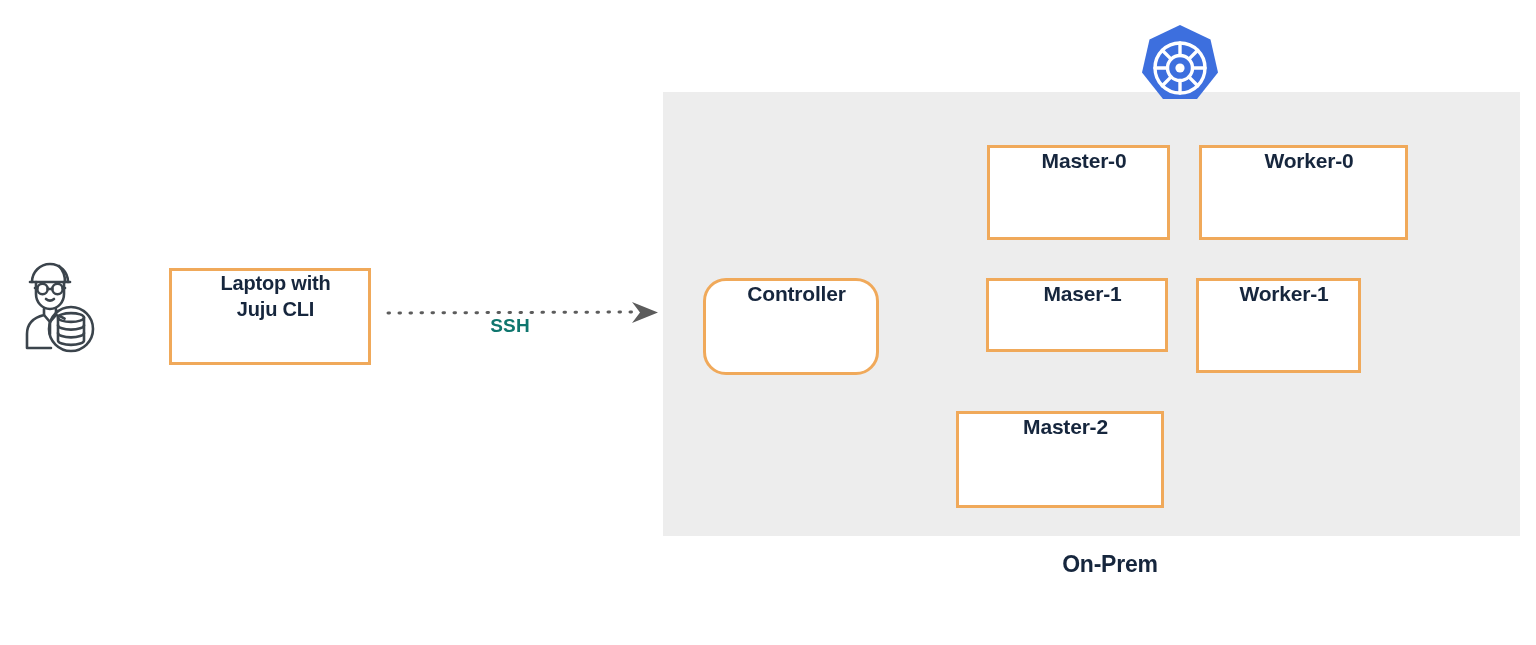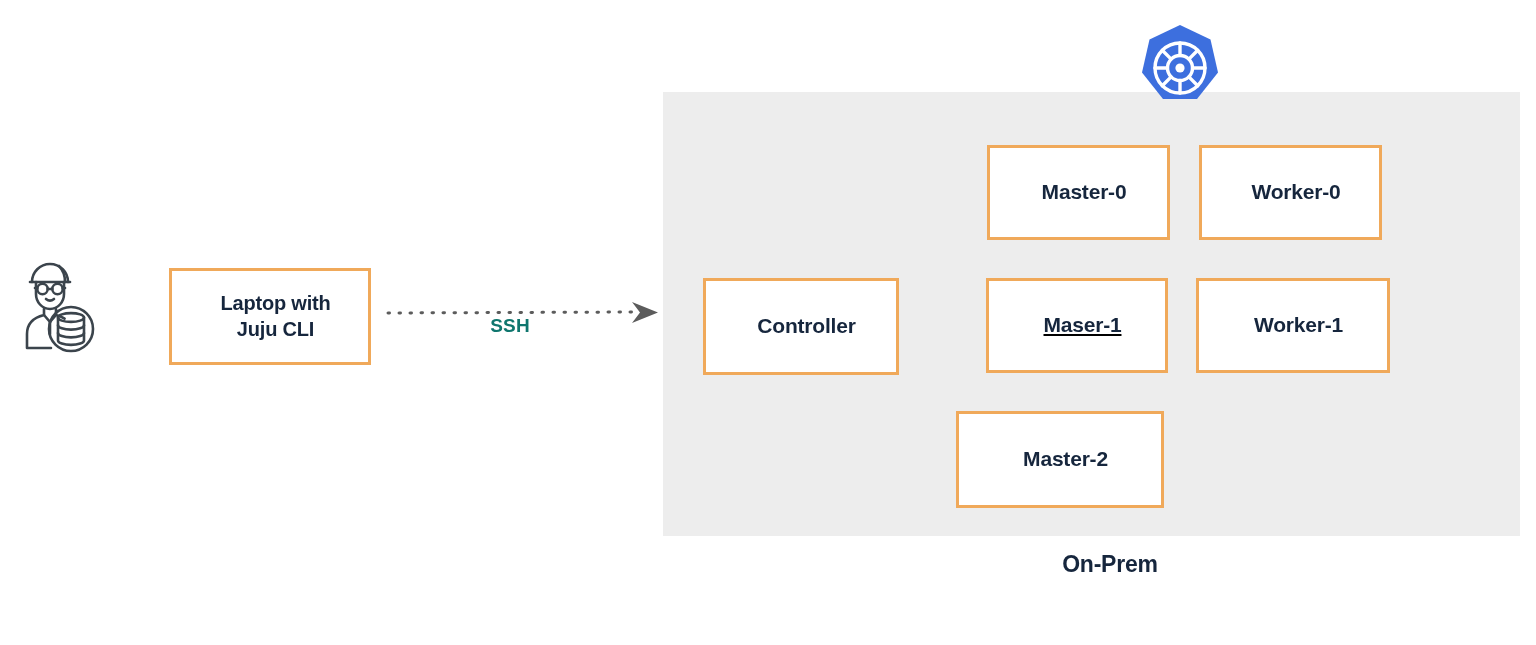--- a/index.html
+++ b/index.html
@@ -30,21 +30,21 @@
     background: #ededed;
   }
 
   
   .node-box {
     position: absolute;
     background: #ffffff;
     border: 3px solid #f0a95a;
     box-sizing: border-box;
     display: flex;
-    align-items: center;
+    align-items: flex-start;
     justify-content: center;
     padding-left: 11px;
   }
   .node-box .node-label {
     font-size: 21px;
     font-weight: bold;
     color: #16263d;
     letter-spacing: -0.2px;
     text-align: center;
     line-height: 1.28;
@@ -58,29 +58,30 @@
     width: 202px;
     height: 97px;
     margin-left: 24px;
   }
   #laptop-box .node-label { font-size: 20px; }
 
   
   #controller-box {
     left: 703px;
     top: 278px;
-    width: 196px;
+    width: 176px;
     height: 97px;
+    border-radius: 23px;
   }
 
   
   #master-0-box { left: 987px;  top: 145px; width: 183px; height: 95px; }
-  #worker-0-box { left: 1199px; top: 145px; width: 183px; height: 95px; }
-  #maser-1-box  { left: 986px;  top: 278px; width: 182px; height: 95px; text-decoration: underline; }
-  #worker-1-box { left: 1196px; top: 278px; width: 194px; height: 95px; }
+  #worker-0-box { left: 1199px; top: 145px; width: 209px; height: 95px; }
+  #maser-1-box  { left: 986px;  top: 278px; width: 182px; height: 74px; }
+  #worker-1-box { left: 1196px; top: 278px; width: 165px; height: 95px; }
   #master-2-box { left: 956px;  top: 411px; width: 208px; height: 97px; }
   #worker-2-box { left: 1195px; top: 411px; width: 182px; height: 97px; }
 
   
   #on-prem-label {
     position: absolute;
     left: 960px;
     top: 544px;
     width: 300px;
     text-align: center;

